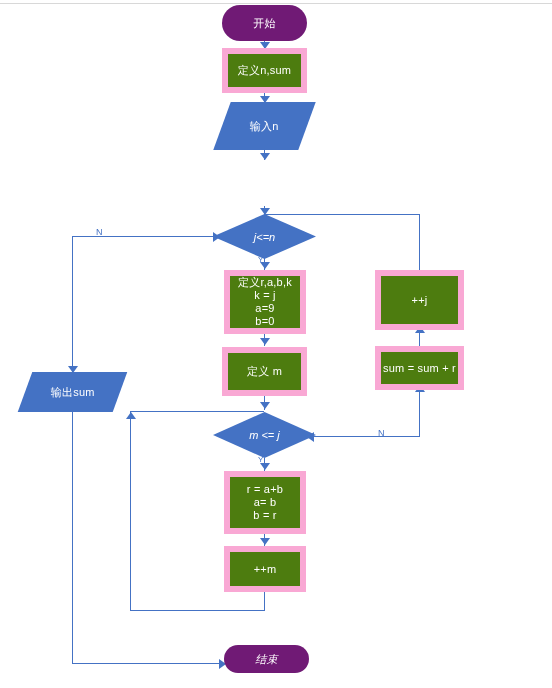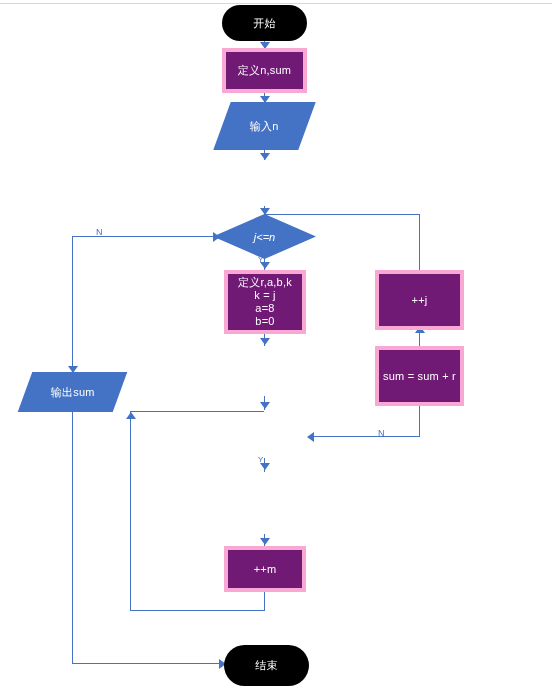--- a/index.html
+++ b/index.html
@@ -16,25 +16,25 @@
     display:flex;align-items:center;justify-content:center;
     text-align:center;
     color:#ffffff;
     font-size:11px;
     line-height:13px;
     letter-spacing:.2px;
     box-sizing:border-box;
     z-index:3;
   }
   .proc{
+    background:#4d7c0f;
+    border:6px solid #f9a8d4;
+  }
+  .term{
     background:#701a75;
-    border:4px solid #f9a8d4;
-  }
-  .term{
-    background:#000000;
     border-radius:22px;
   }
   .io{
     background:#4472C4;
     transform:skewX(-20deg);
   }
   .io > span{transform:skewX(20deg);display:block;}
   .dec-wrap{position:absolute;z-index:3;font-style:italic;}
   .dec-shape{
     position:absolute;left:0;top:0;width:100%;height:100%;
@@ -152,41 +152,53 @@
 
 
   <div class="dec-wrap" style="left:213px;top:214px;width:103px;height:45px;">
     <div class="dec-shape"></div>
     <div class="dec-label">j&lt;=n</div>
   </div>
 
   <div class="node proc multi" style="left:224px;top:270px;width:82px;height:64px;">
     <span style="white-space:pre-line;">定义r,a,b,k
 k = j
-a=8
+a=9
 b=0</span>
   </div>
 
-
-
+  <div class="node proc" style="left:222px;top:347px;width:85px;height:49px;">
+    <span>定义 m</span>
+  </div>
+
+  <div class="dec-wrap" style="left:213px;top:412px;width:103px;height:46px;">
+    <div class="dec-shape"></div>
+    <div class="dec-label">m &lt;= j</div>
+  </div>
+
+  <div class="node proc multi" style="left:224px;top:471px;width:82px;height:63px;">
+    <span style="white-space:pre-line;">r = a+b
+a= b
+b = r</span>
+  </div>
 
   <div class="node proc" style="left:224px;top:546px;width:82px;height:46px;">
     <span>++m</span>
   </div>
 
-  <div class="node proc" style="left:375px;top:346px;width:89px;height:60px;">
+  <div class="node proc" style="left:375px;top:346px;width:89px;height:44px;">
     <span>sum = sum + r</span>
   </div>
 
   <div class="node proc" style="left:375px;top:270px;width:89px;height:60px;">
     <span>++j</span>
   </div>
 
   <div class="node io" style="left:25px;top:372px;width:95px;height:40px;">
     <span>输出sum</span>
   </div>
 
-  <div class="node term" style="left:224px;top:645px;width:85px;height:41px;">
+  <div class="node term" style="left:224px;top:645px;width:85px;height:28px;font-style:italic;">
     <span>结束</span>
   </div>
 
 
 </div>
 
 </body></html>

